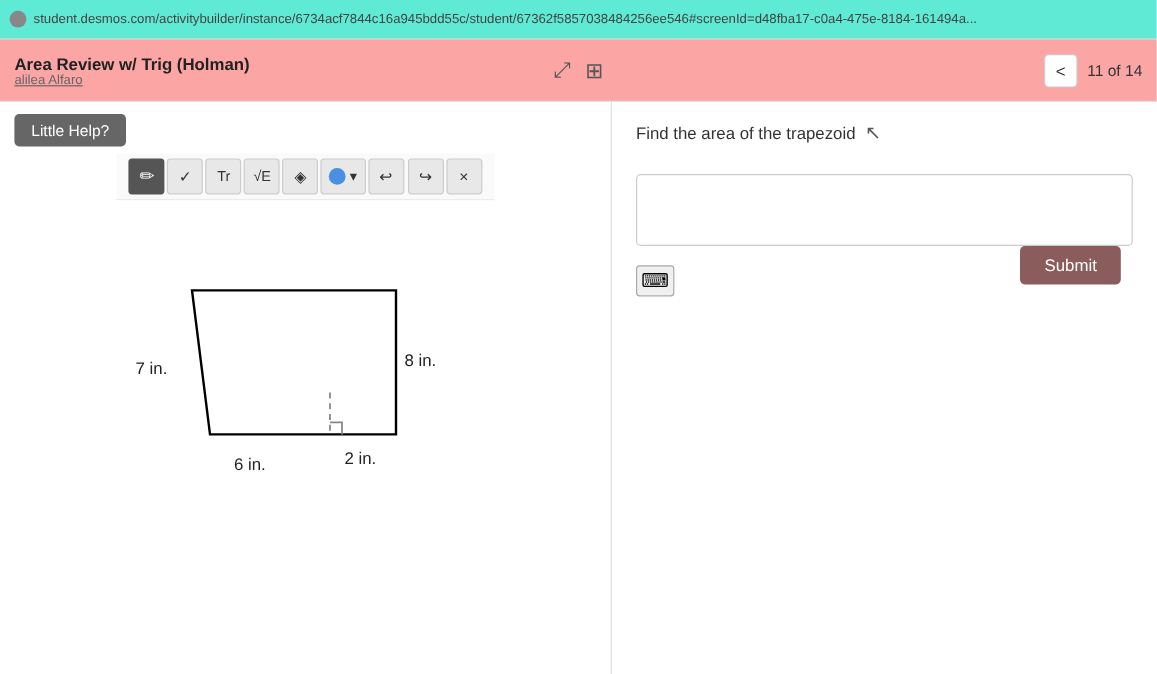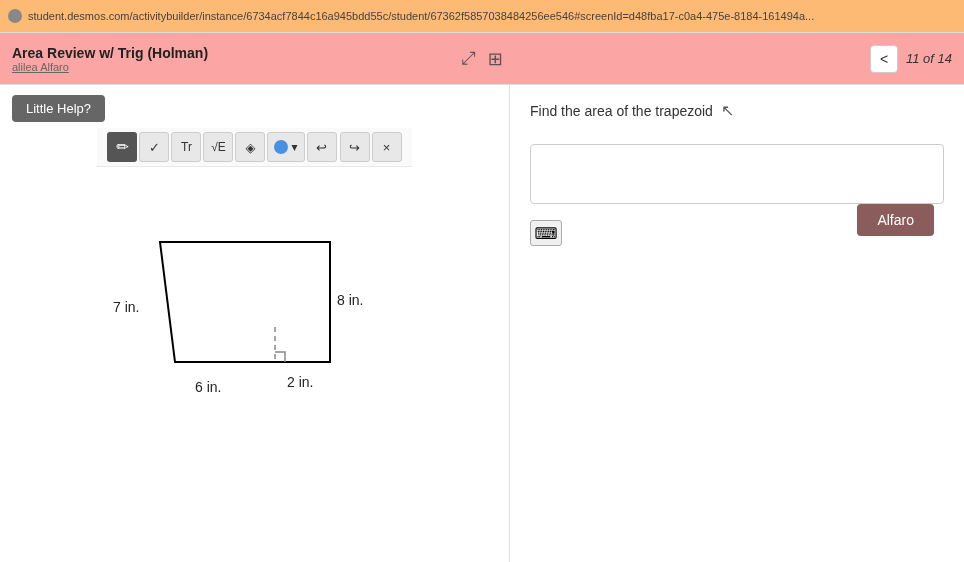--- a/index.html
+++ b/index.html
@@ -7,21 +7,21 @@
       font-family: Arial, sans-serif;
       background: #fff;
       width: 964px;
       height: 562px;
       overflow: hidden;
       position: relative;
     }
 
     
     .address-bar {
-      background: #fdba74;
+      background: #5eead4;
       border-bottom: 1px solid #ddd;
       height: 28px;
       display: flex;
       align-items: center;
       padding: 16px 8px;
       font-size: 11px;
       color: #444;
     }
     .address-bar .icon-circle {
       width: 14px; height: 14px;
@@ -80,21 +80,20 @@
       display: flex;
       align-items: center;
       justify-content: center;
       font-size: 14px;
       color: #333;
     }
     .page-counter {
       font-size: 13px;
       color: #333;
       white-space: nowrap;
-      font-style: italic;
     }
 
     
     .main-content {
       display: flex;
       height: calc(562px - 28px - 52px);
     }
 
     
     .left-panel {
@@ -341,17 +340,17 @@
     </div>
 
     <div class="answer-area">
       
     </div>
 
     <div style="display:flex; align-items:center; justify-content:space-between; position:relative; margin-top:4px;">
       <button class="keyboard-icon-btn">
         <span style="font-size:16px;">⌨</span>
       </button>
-      <button class="submit-btn">Alfaro</button>
+      <button class="submit-btn">Submit</button>
     </div>
   </div>
 
 </div>
 
 </body></html>

